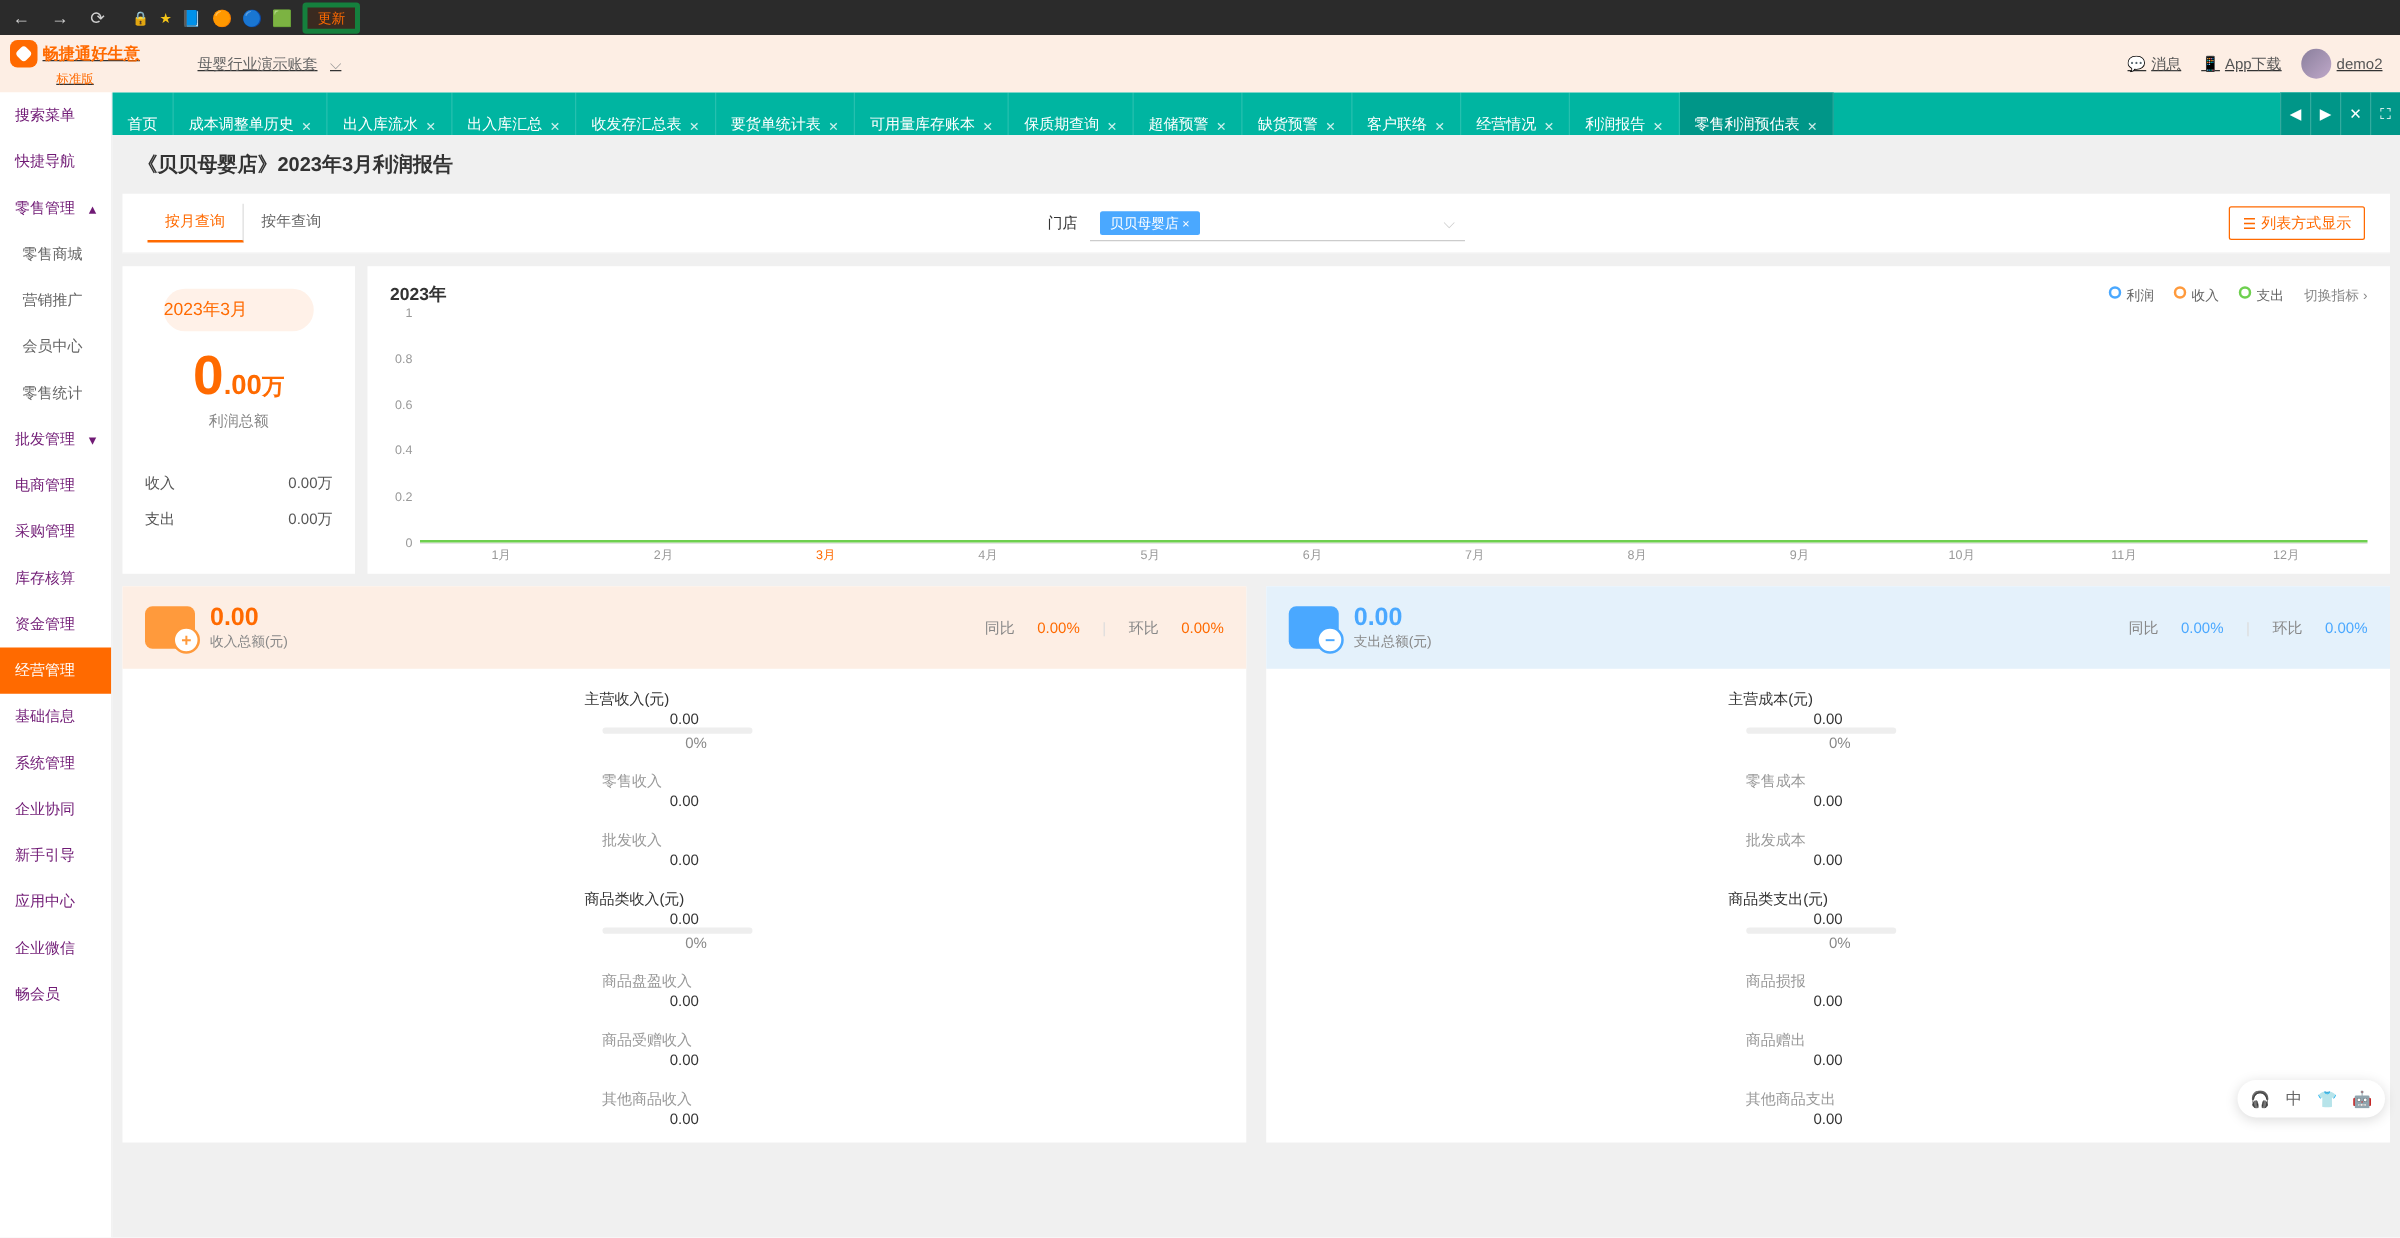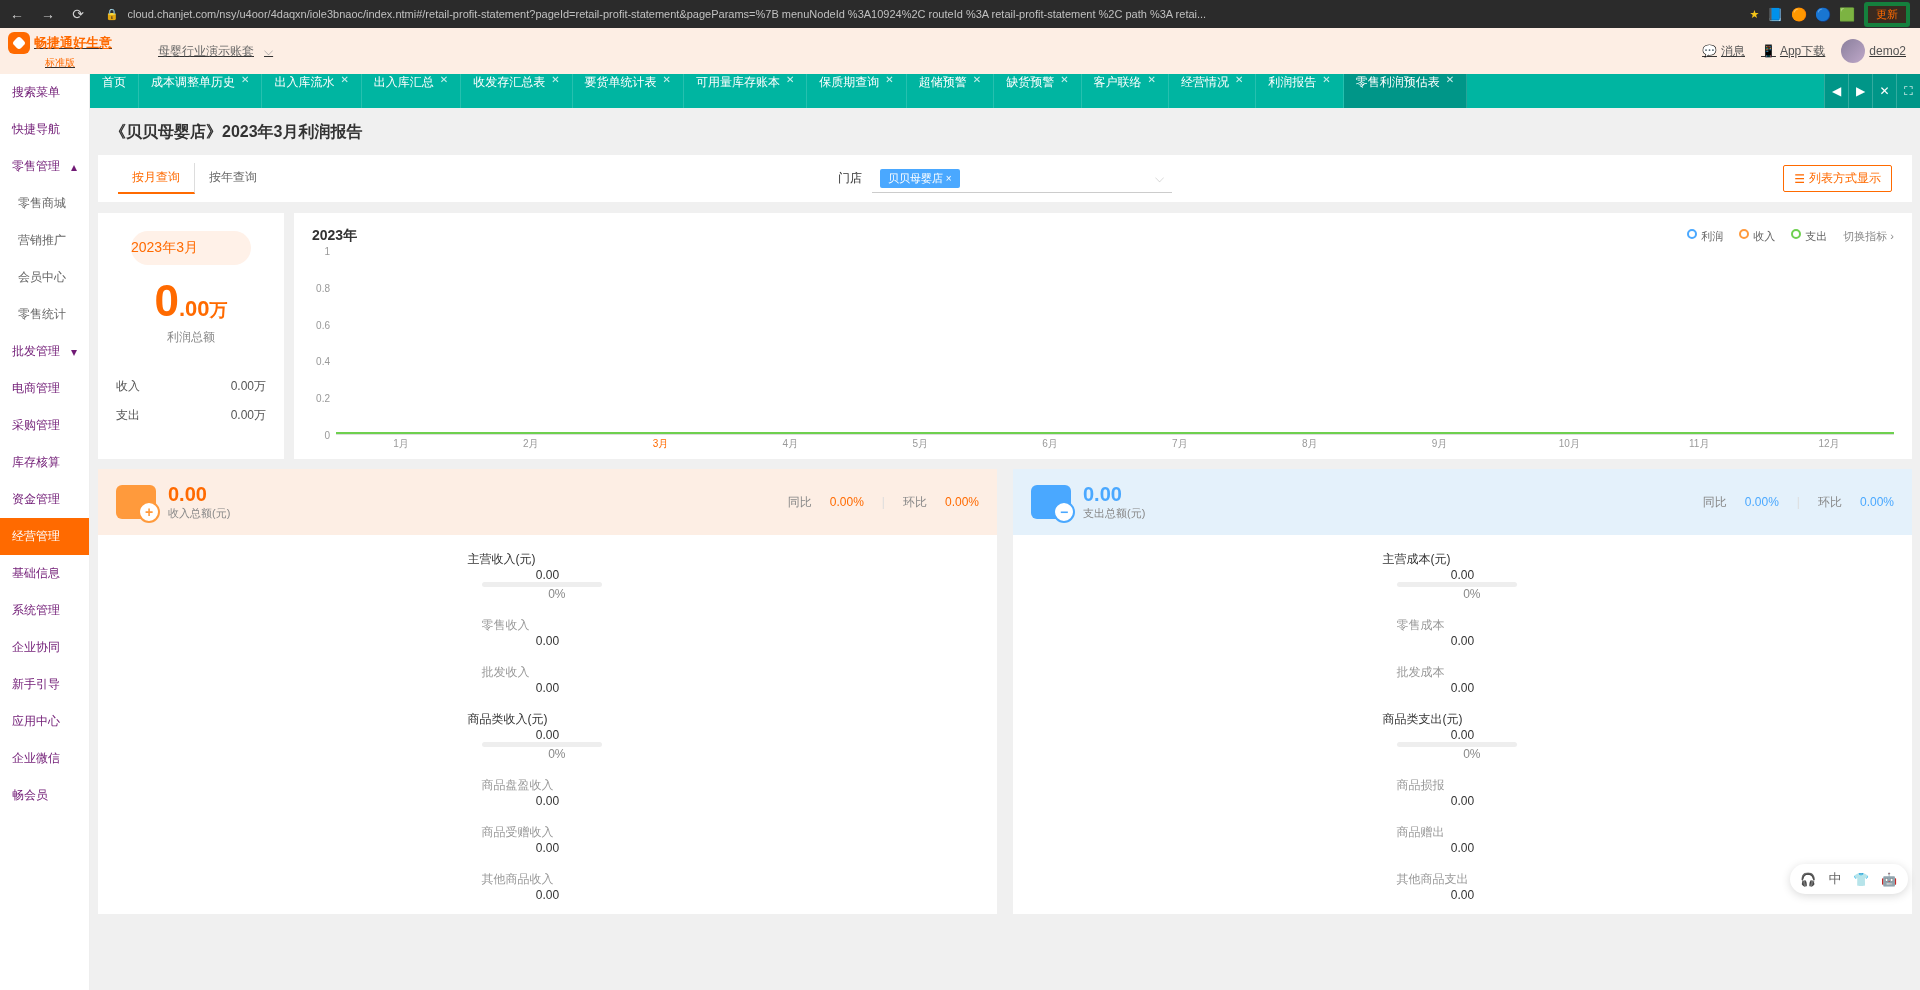--- a/index.html
+++ b/index.html
@@ -26,21 +26,21 @@
 .user-avatar { width: 24px; height: 24px; border-radius: 50%; background: linear-gradient(135deg, #8a7f9c, #bfa8c9); }
 
 .layout { display: flex; height: calc(100vh - 74px); }
 .sidebar { width: 90px; background: #fff; border-right: 1px solid #eee; overflow-y: auto; }
 .sidebar .nav-item { padding: 10px 12px; font-size: 12px; color: #701a75; cursor: pointer; display: flex; align-items: center; justify-content: space-between; }
 .sidebar .nav-item.sub { color: #666; padding-left: 18px; }
 .sidebar .nav-item.active { background: #ff6a00; color: #fff; }
 
 .main { flex: 1; display: flex; flex-direction: column; min-width: 0; }
 .tabs { height: 34px; background: #00b5a1; display: flex; align-items: stretch; color: #fff; font-size: 12px; }
-.tabs .tab { padding: 0 12px; display: flex; align-items: flex-start; gap: 6px; cursor: pointer; border-right: 1px solid rgba(255,255,255,0.15); white-space: nowrap; }
+.tabs .tab { padding: 0 12px; display: flex; align-items: flex-end; gap: 6px; cursor: pointer; border-right: 1px solid rgba(255,255,255,0.15); white-space: nowrap; }
 .tabs .tab.active { background: #009688; }
 .tabs .tab .x { font-size: 10px; opacity: 0.8; }
 .tabctrl { margin-left: auto; display: flex; align-items: stretch; background: #009688; }
 .tabctrl span { width: 24px; display: flex; align-items: center; justify-content: center; cursor: pointer; border-left: 1px solid rgba(255,255,255,0.2); }
 
 .content { flex: 1; background: #f0f0f0; overflow-y: auto; padding: 0 0 20px 0; }
 .title-bar { padding: 14px 20px 12px; font-size: 16px; color: #333; font-weight: bold; }
 .panel { background: #fff; margin: 0 8px 10px 8px; }
 .panel-white { padding: 0; }
 .filter-row { display: flex; align-items: center; padding: 8px 20px; border-bottom: 1px solid #f0f0f0; position: relative; }
@@ -119,21 +119,20 @@
 </head>
 <body>
 
 <div class="browser-bar">
   <div class="nav-arrows">
     <span>←</span>
     <span>→</span>
     <span>⟳</span>
   </div>
   <span class="lock">🔒</span>
-  <div class="url">cloud.chanjet.com/nsy/u4oor/4daqxn/iole3bnaoc/index.ntmi#/retail-profit-statement?pageId=retail-profit-statement&amp;pageParams=%7B menuNodeId %3A10924%2C routeId %3A retail-profit-statement %2C path %3A retai...</div>
   <div class="rb">
     <span class="star">★</span>
     <span class="icon">📘</span>
     <span class="icon">🟠</span>
     <span class="icon">🔵</span>
     <span class="icon">🟩</span>
     <span class="newbtn">更新</span>
   </div>
 </div>
 

